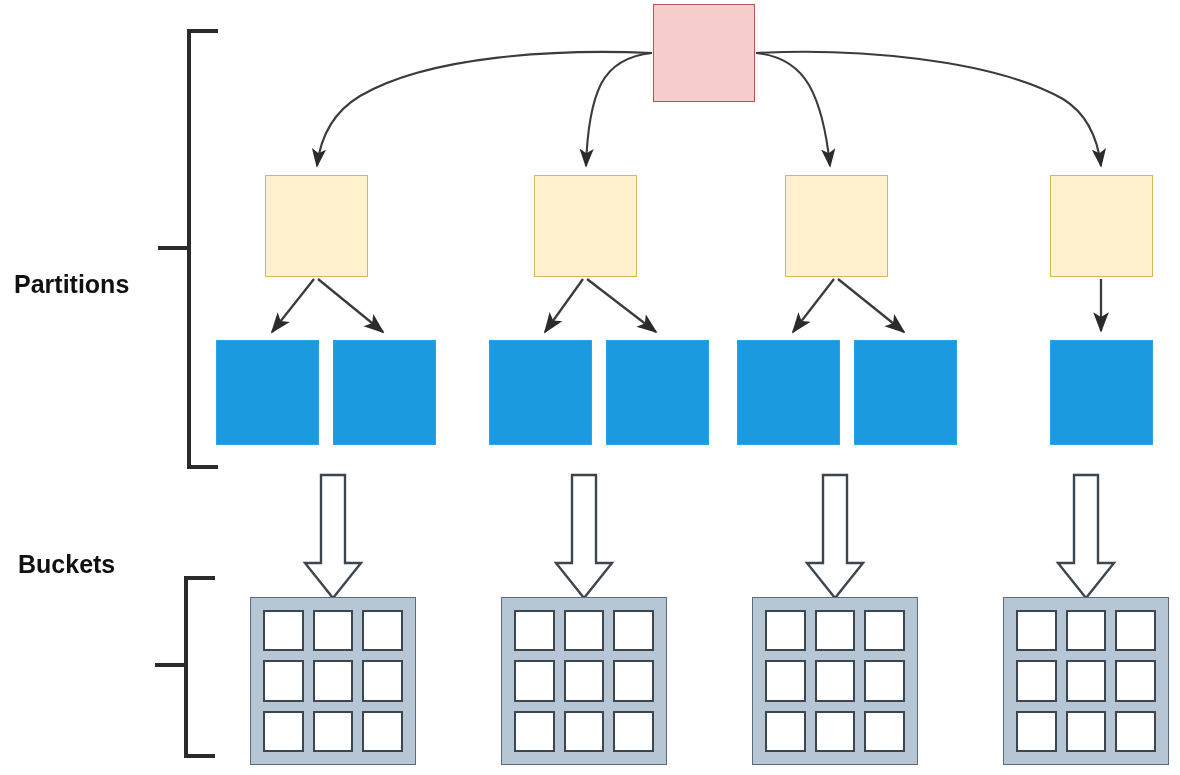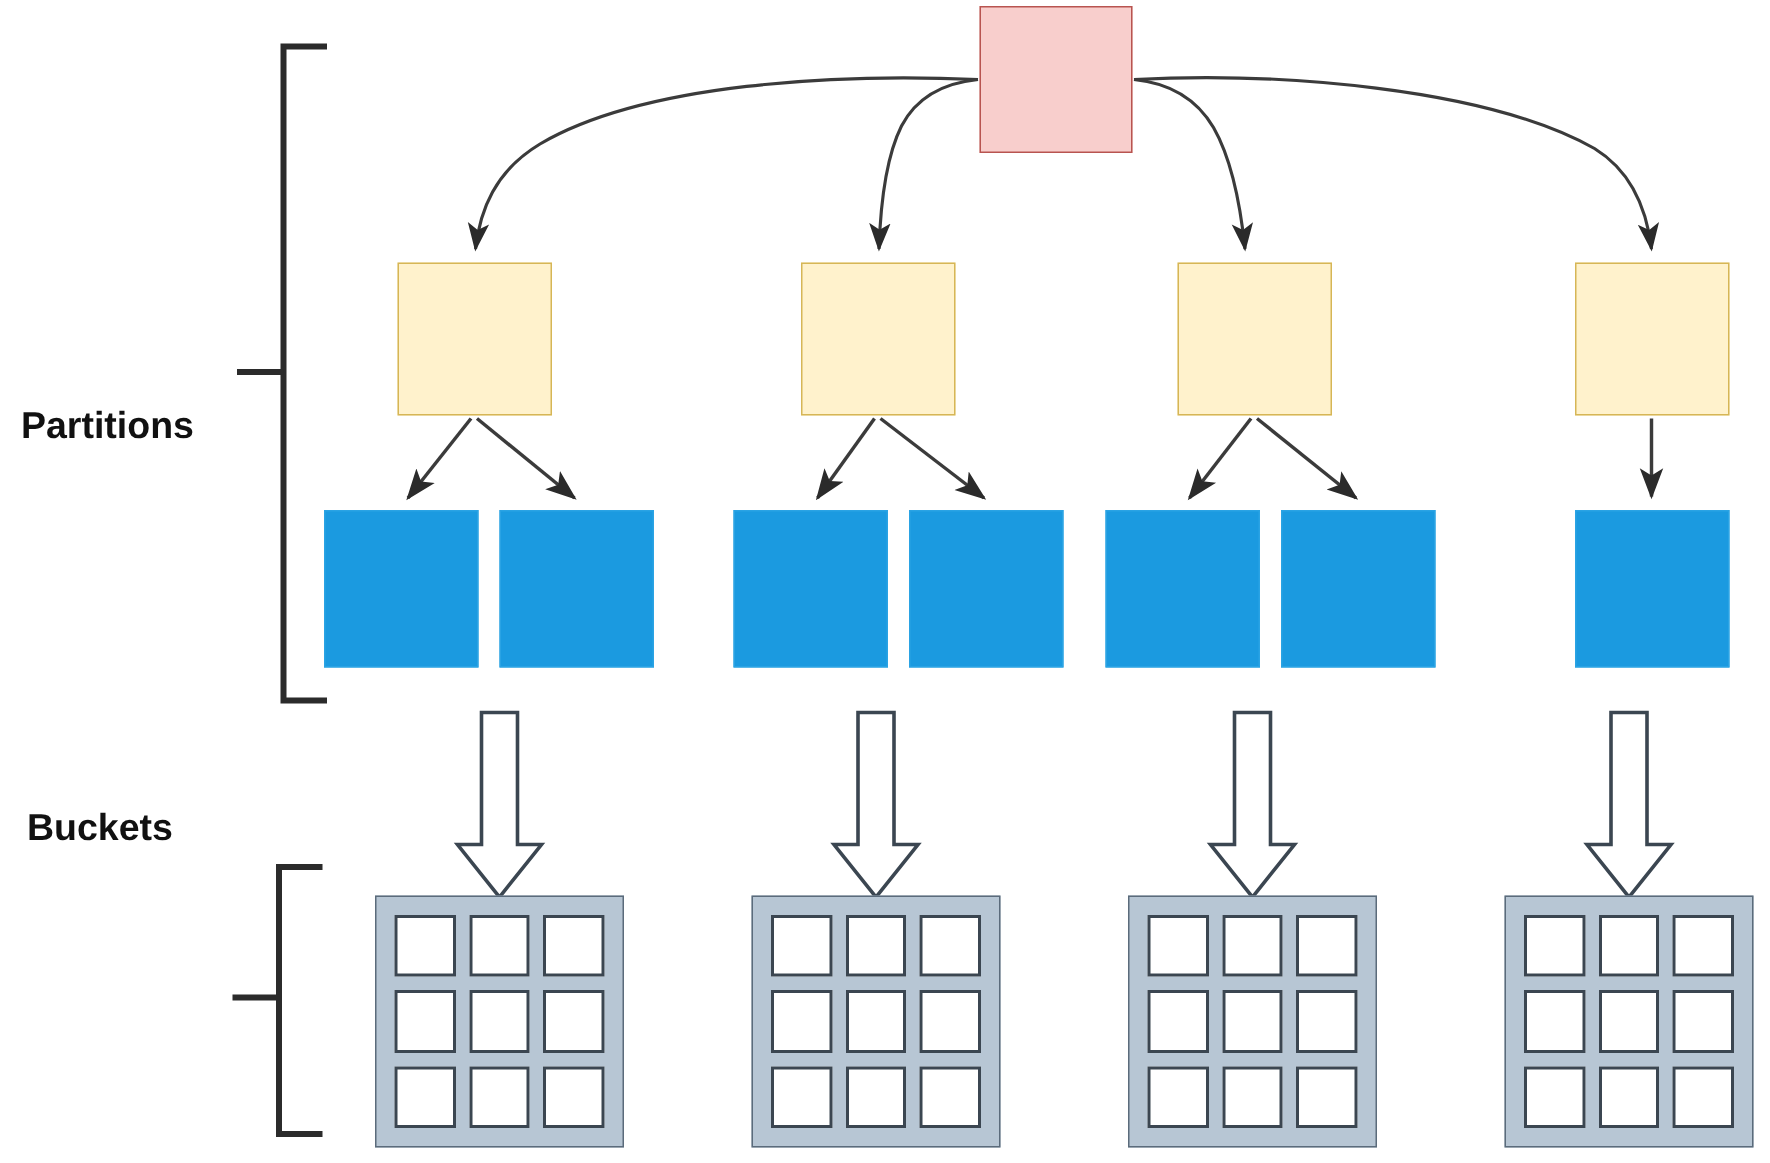--- a/index.html
+++ b/index.html
@@ -118,21 +118,21 @@
     <g fill="#ffffff" stroke="#3b4651" stroke-width="2.4" stroke-linejoin="miter">
       <path d="M 321,475 L 345,475 L 345,563 L 361,563 L 333,598 L 305,563 L 321,563 Z"></path>
       <path d="M 572,475 L 596,475 L 596,563 L 612,563 L 584,598 L 556,563 L 572,563 Z"></path>
       <path d="M 823,475 L 847,475 L 847,563 L 863,563 L 835,598 L 807,563 L 823,563 Z"></path>
       <path d="M 1074,475 L 1098,475 L 1098,563 L 1114,563 L 1086,598 L 1058,563 L 1074,563 Z"></path>
     </g>
   </svg>
 
   <div class="section-label" style="left:14px; top:272px;">Partitions</div>
 
-  <div class="section-label" style="left:18px; top:540px;">Buckets</div>
+  <div class="section-label" style="left:18px; top:552px;">Buckets</div>
 
   <div class="node node-source" style="left:653px; top:4px; width:102px; height:98px;"></div>
 
   <div class="node node-partition" style="left:265px; top:175px; width:103px; height:102px;"></div>
   <div class="node node-partition" style="left:534px; top:175px; width:103px; height:102px;"></div>
   <div class="node node-partition" style="left:785px; top:175px; width:103px; height:102px;"></div>
   <div class="node node-partition" style="left:1050px; top:175px; width:103px; height:102px;"></div>
 
   <div class="node node-shard" style="left:216px; top:340px; width:103px; height:105px;"></div>
   <div class="node node-shard" style="left:333px; top:340px; width:103px; height:105px;"></div>

